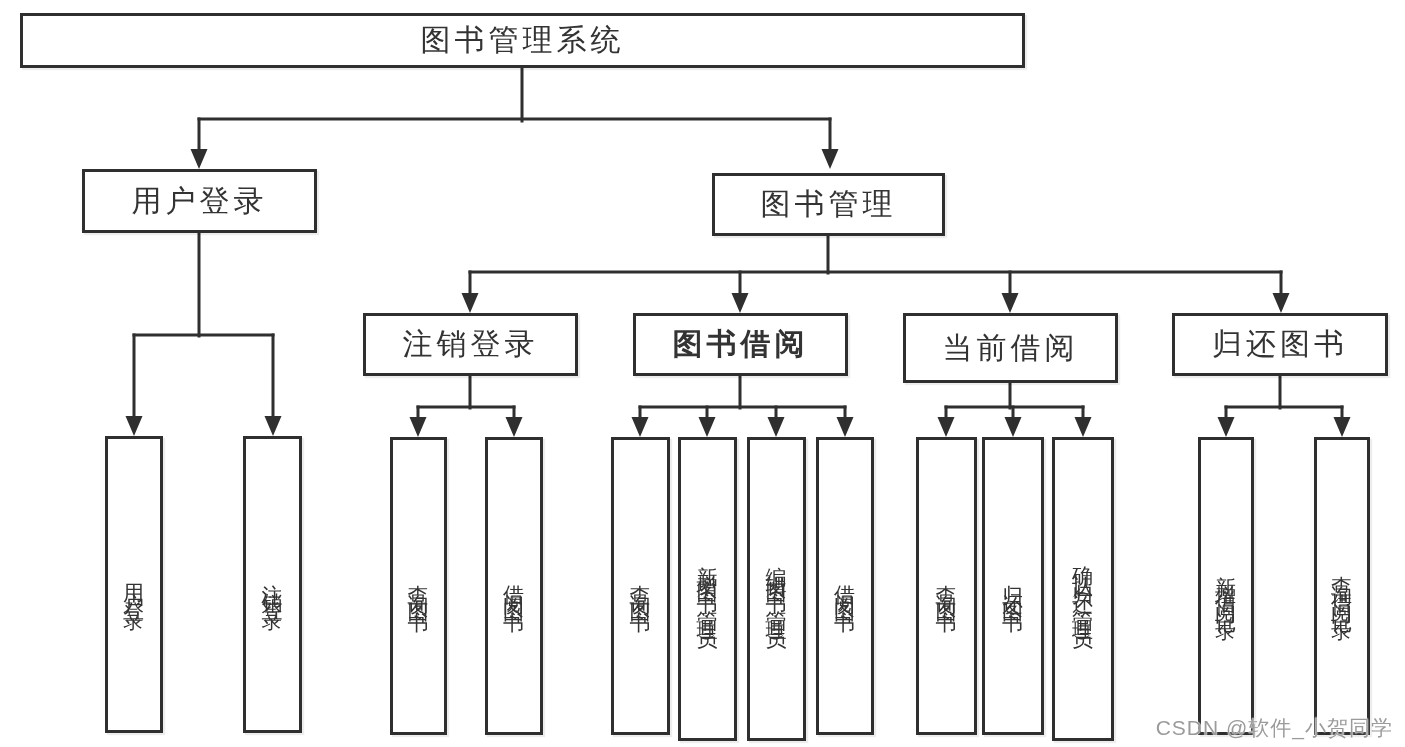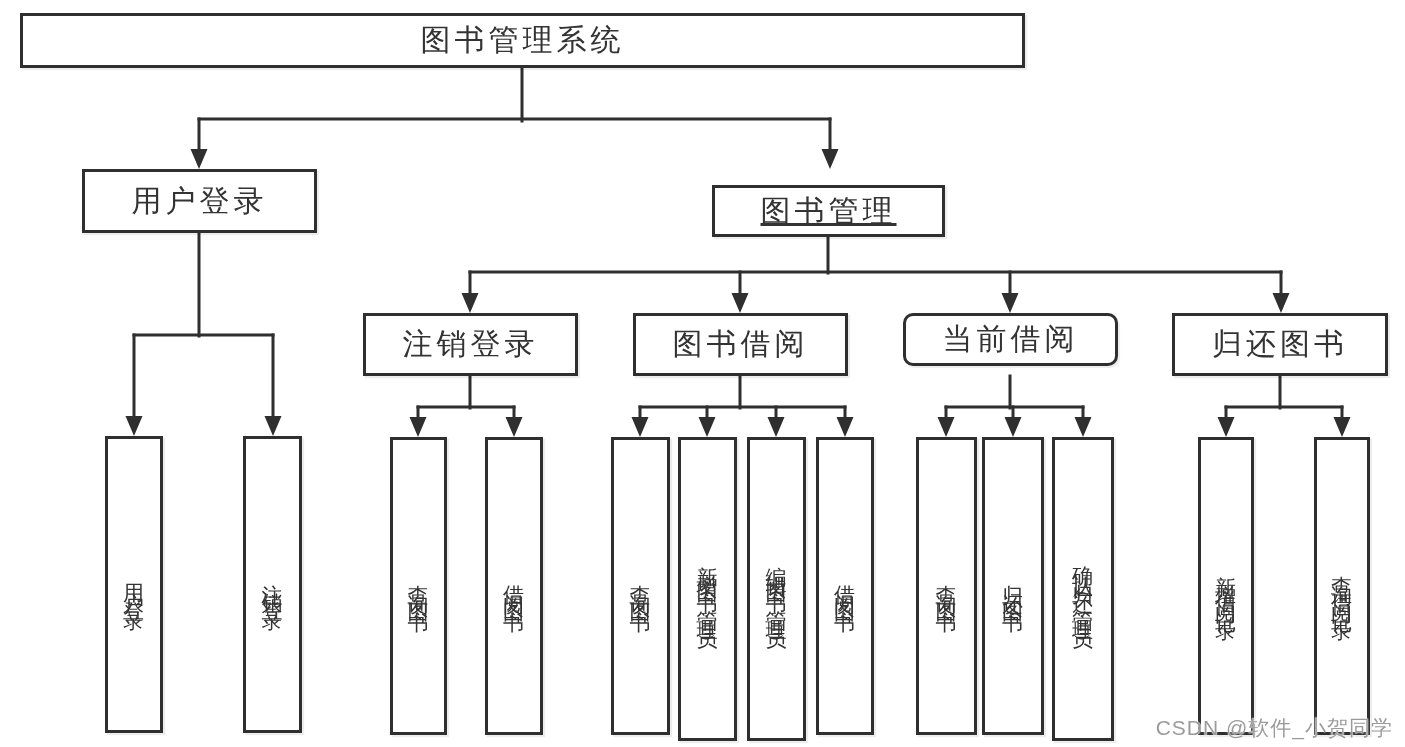--- a/index.html
+++ b/index.html
@@ -97,25 +97,25 @@
          M937.5 417 L954.5 417 L946 437 Z
          M1004.5 417 L1021.5 417 L1013 437 Z
          M1074.5 417 L1091.5 417 L1083 437 Z
          M1217.5 417 L1234.5 417 L1226 437 Z
          M1333.5 417 L1350.5 417 L1342 437 Z"></path>
   </svg>
 
   <div class="box" style="left:20px;top:13px;width:1005px;height:55px;">图书管理系统</div>
 
   <div class="box" style="left:82px;top:169px;width:235px;height:64px;">用户登录</div>
-  <div class="box" style="left:712px;top:185px;width:233px;height:52px;text-decoration:underline;">图书管理</div>
+  <div class="box" style="left:712px;top:173px;width:233px;height:63px;">图书管理</div>
 
   <div class="box" style="left:363px;top:313px;width:215px;height:63px;">注销登录</div>
-  <div class="box" style="left:633px;top:313px;width:215px;height:63px;">图书借阅</div>
-  <div class="box" style="left:903px;top:313px;width:215px;height:53px;border-radius:10px;">当前借阅</div>
+  <div class="box" style="left:633px;top:313px;width:215px;height:63px;font-weight:bold;">图书借阅</div>
+  <div class="box" style="left:903px;top:313px;width:215px;height:70px;">当前借阅</div>
   <div class="box" style="left:1172px;top:313px;width:216px;height:63px;">归还图书</div>
 
   <div class="leaf" style="left:105px;top:436px;width:58px;height:297px;">用户登录</div>
   <div class="leaf" style="left:243px;top:436px;width:59px;height:297px;">注销登录</div>
 
   <div class="leaf" style="left:390px;top:437px;width:57px;height:298px;">查询图书</div>
   <div class="leaf" style="left:485px;top:437px;width:58px;height:298px;">借阅图书</div>
 
   <div class="leaf" style="left:611px;top:437px;width:59px;height:298px;">查询图书</div>
   <div class="leaf" style="left:678px;top:437px;width:59px;height:304px;">新增图书（管理员）</div>

